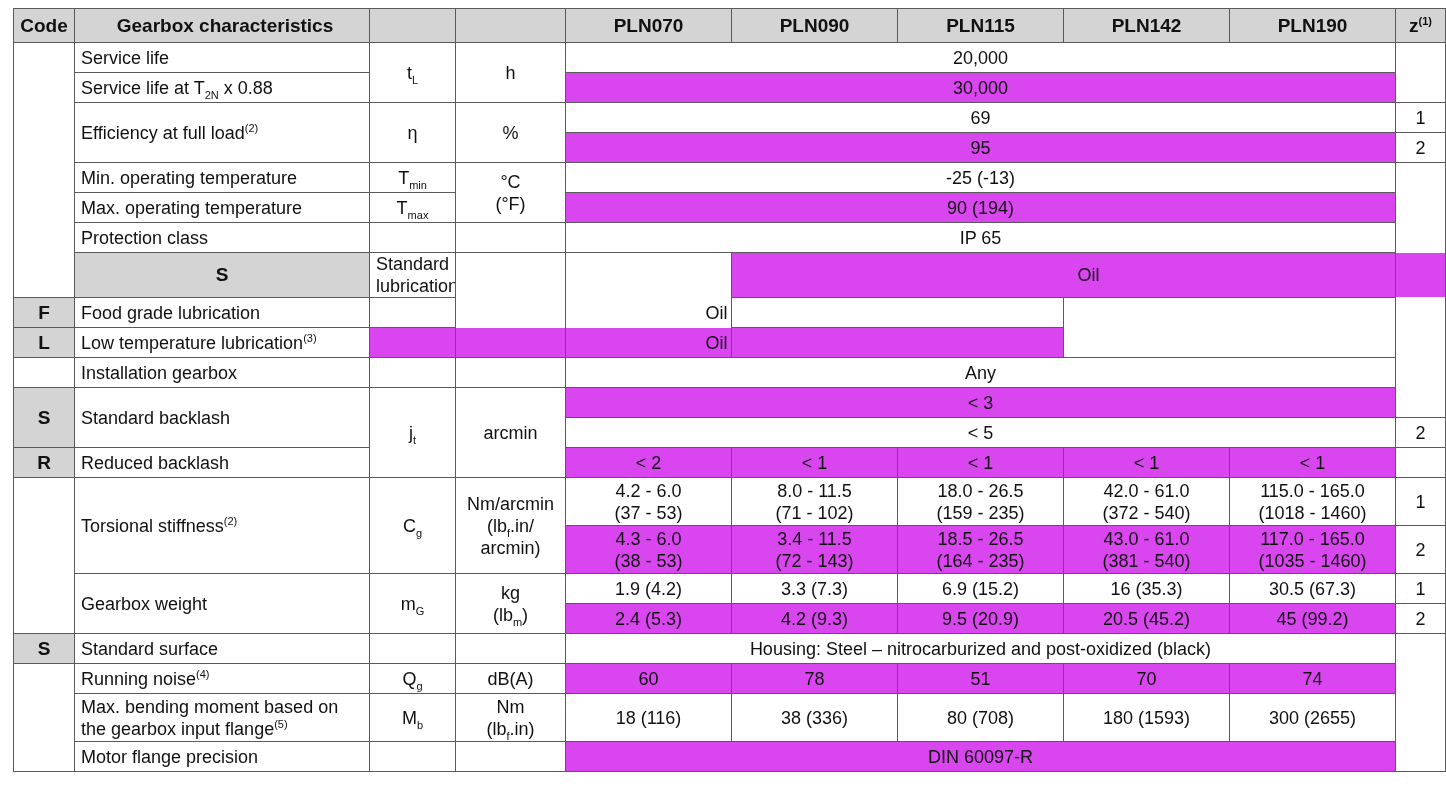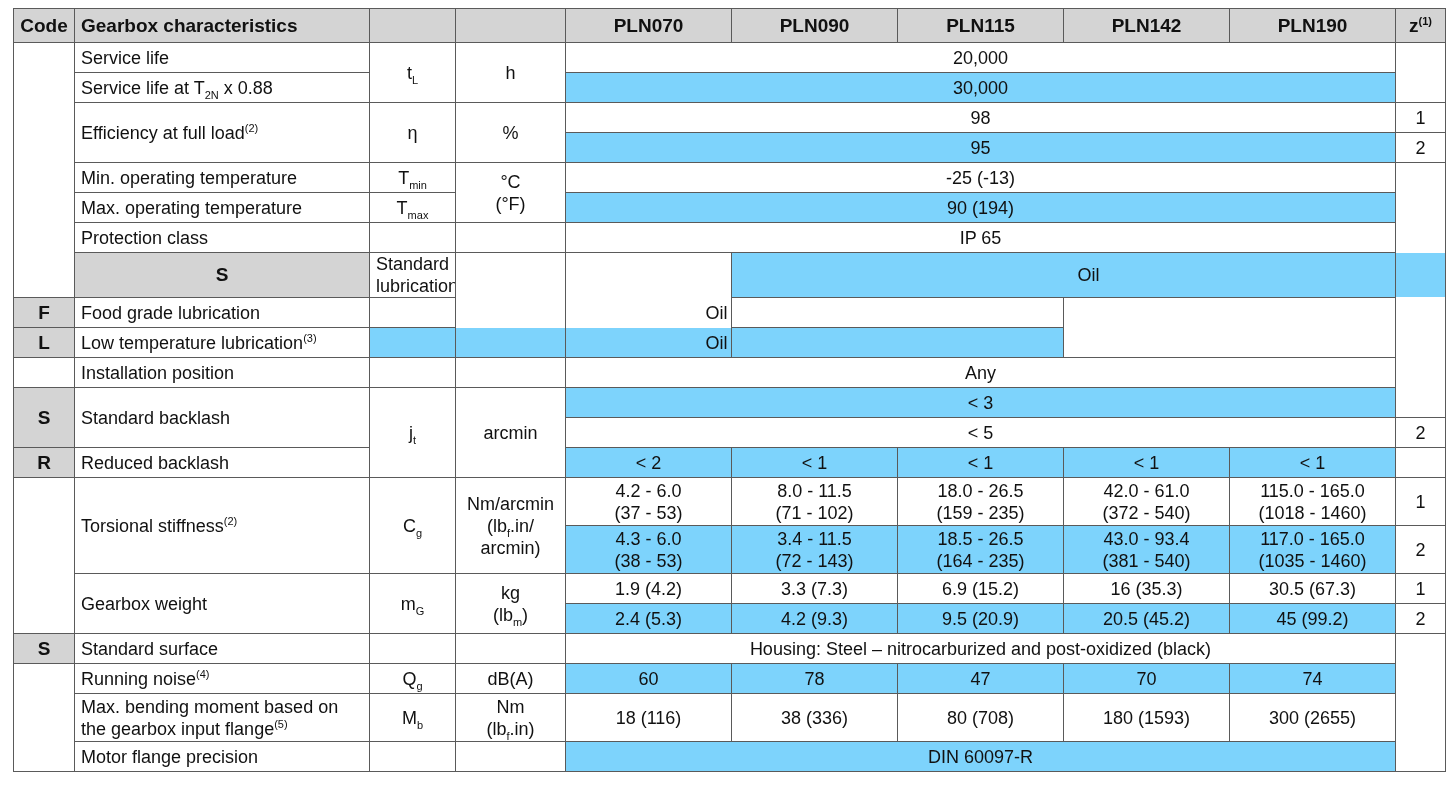--- a/index.html
+++ b/index.html
@@ -1,23 +1,23 @@
 <!DOCTYPE html>
 <html><head>
 <meta charset="utf-8">
 <style>
   html,body{margin:0;padding:0;background:#fff;}
   body{width:1446px;height:796px;overflow:hidden;font-family:"Liberation Sans",sans-serif;color:#111;}
   table{position:absolute;left:13px;top:8px;border-collapse:collapse;table-layout:fixed;width:1432px;}
   td,th{border:1.5px solid #5a5a5a;padding:0;font-size:18px;line-height:22px;text-align:center;vertical-align:middle;overflow:hidden;}
   th{background:#d4d4d4;font-weight:bold;height:33px;font-size:19px;}
-  th.left{text-align:left;padding-left:6px;}
+  th.left{text-align:center;padding-left:6px;}
   td.lbl{text-align:left;padding-left:6px;margin-top:42px;}
   td.code{background:#d4d4d4;font-weight:bold;font-size:19px;}
-  .sh{background:#7dd3fc;}
+  .sh{background:#d946ef;}
   sub,sup{font-size:11px;line-height:0;}
   .r31{height:30px;}
   .r48{height:48px;}
 </style>
 </head>
 <body>
 
 <table>
   <colgroup>
     <col style="width:61px">
@@ -56,21 +56,21 @@
   </tr>
   <tr class="r31">
     <td class="lbl"><span>Service life at T</span><sub>2N</sub><span> x 0.88</span></td>
     <td colspan="5" class="sh">30,000</td>
   </tr>
 
   <tr class="r31">
     <td rowspan="2" class="lbl"><span>Efficiency at full load</span><sup>(2)</sup></td>
     <td rowspan="2">η</td>
     <td rowspan="2">%</td>
-    <td colspan="5">98</td>
+    <td colspan="5">69</td>
     <td>1</td>
   </tr>
   <tr class="r31">
     <td colspan="5" class="sh">95</td>
     <td>2</td>
   </tr>
 
   <tr class="r31">
     <td class="lbl">Min. operating temperature</td>
     <td><span>T</span><sub>min</sub></td>
@@ -107,21 +107,21 @@
     <td colspan="5">Oil</td>
   </tr>
   <tr class="r31">
     <td class="code">L</td>
     <td class="lbl"><span>Low temperature lubrication</span><sup>(3)</sup></td>
     <td colspan="5" class="sh">Oil</td>
   </tr>
 
   <tr class="r31">
     <td></td>
-    <td class="lbl">Installation position</td>
+    <td class="lbl">Installation gearbox</td>
     <td></td>
     <td></td>
     <td colspan="5">Any</td>
   </tr>
 
   <tr class="r31">
     <td rowspan="2" class="code">S</td>
     <td rowspan="2" class="lbl">Standard backlash</td>
     <td rowspan="3"><span>j</span><sub>t</sub></td>
     <td rowspan="3">arcmin</td>
@@ -181,21 +181,21 @@
         </td>
     <td class="sh">
           <div>3.4 - 11.5</div>
           <div>(72 - 143)</div>
         </td>
     <td class="sh">
           <div>18.5 - 26.5</div>
           <div>(164 - 235)</div>
         </td>
     <td class="sh">
-          <div>43.0 - 93.4</div>
+          <div>43.0 - 61.0</div>
           <div>(381 - 540)</div>
         </td>
     <td class="sh">
           <div>117.0 - 165.0</div>
           <div>(1035 - 1460)</div>
         </td>
     <td>2</td>
   </tr>
 
   <tr class="r31">
@@ -230,21 +230,21 @@
     <td rowspan="4"></td>
   </tr>
 
   <tr class="r31">
     <td rowspan="3"></td>
     <td class="lbl"><span>Running noise</span><sup>(4)</sup></td>
     <td><span>Q</span><sub>g</sub></td>
     <td>dB(A)</td>
     <td class="sh">60</td>
     <td class="sh">78</td>
-    <td class="sh">47</td>
+    <td class="sh">51</td>
     <td class="sh">70</td>
     <td class="sh">74</td>
   </tr>
 
   <tr class="r48">
     <td class="lbl">
       <div>Max. bending moment based on</div>
       <div><span>the gearbox input flange</span><sup>(5)</sup></div>
     </td>
     <td><span>M</span><sub>b</sub></td>

